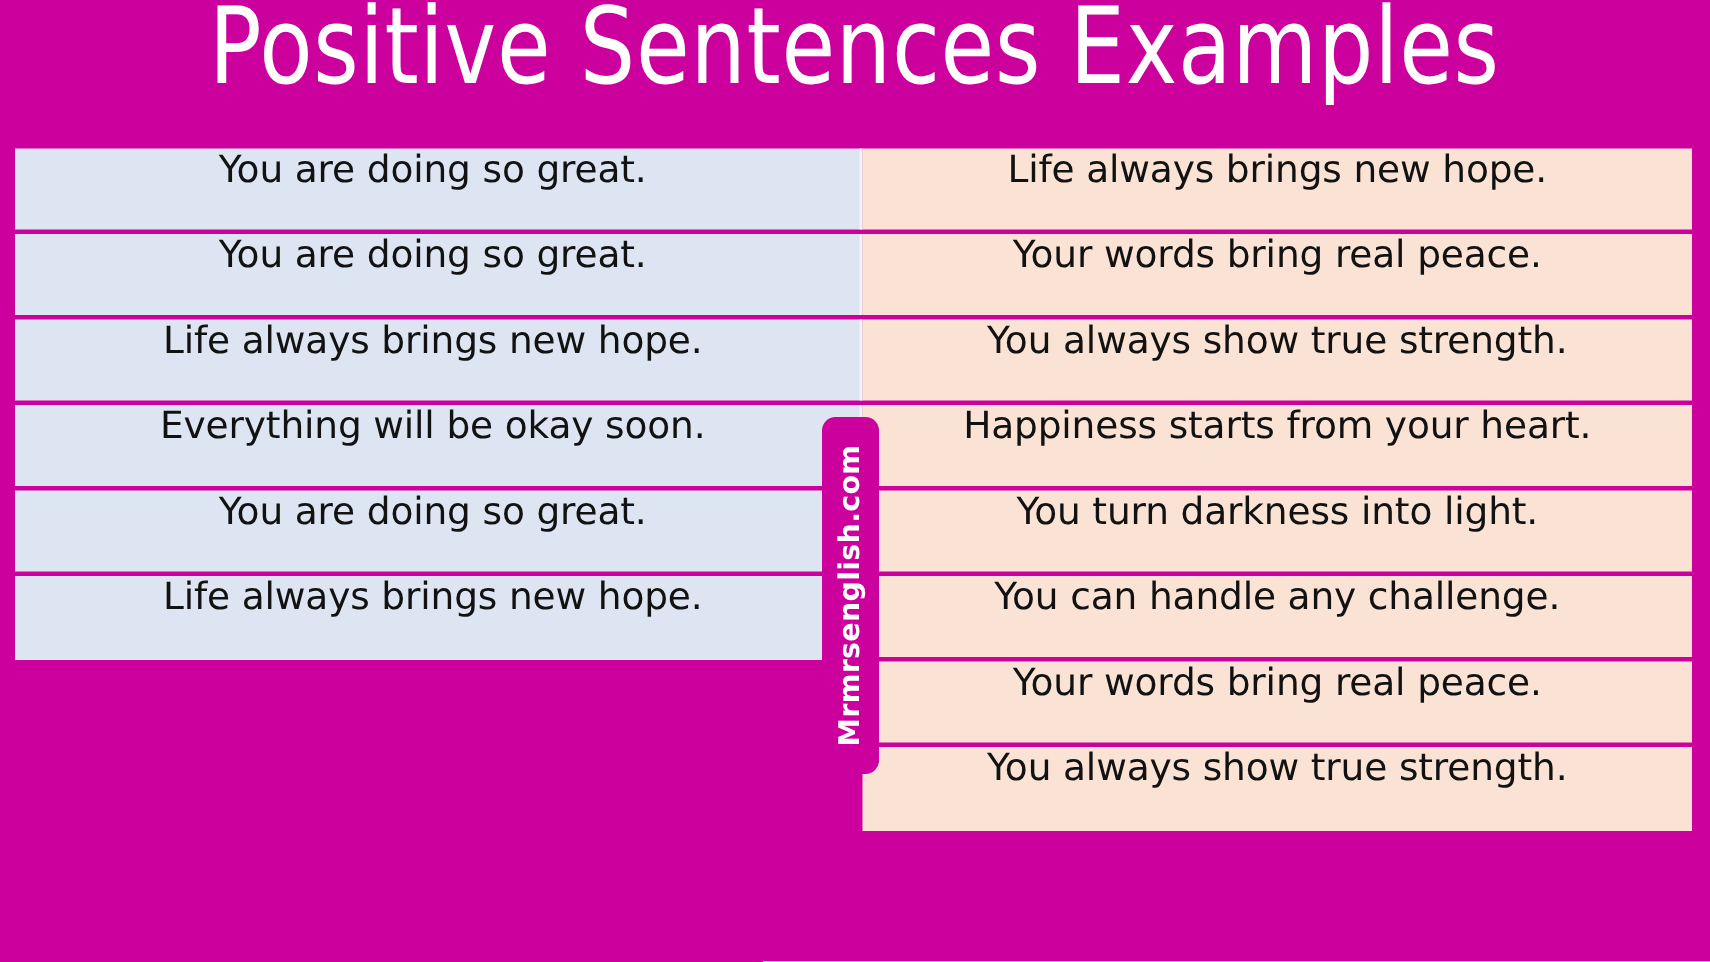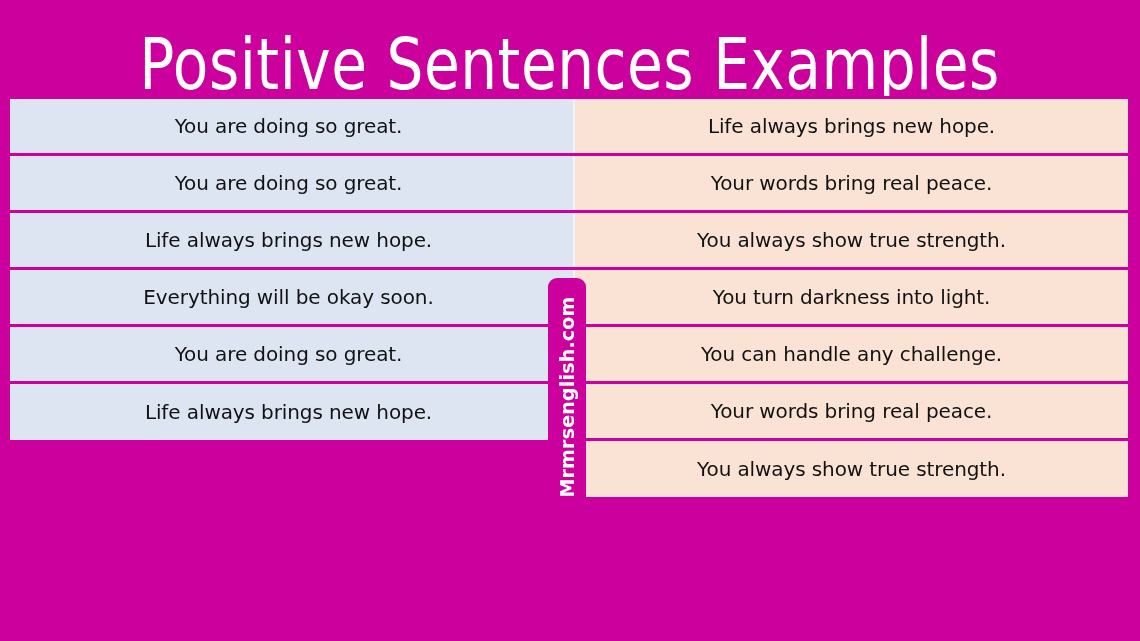--- a/index.html
+++ b/index.html
@@ -25,21 +25,21 @@
 
   
   .header-band {
     position: absolute;
     left: 0;
     top: 0;
     width: 1140px;
     height: 96px;
     background: #cc009c;
     display: flex;
-    align-items: flex-end;
+    align-items: flex-start;
     justify-content: center;
     overflow: hidden;
   }
   .header-title {
     color: #ffffff;
     font-family: "DejaVu Sans", sans-serif;
     font-size: 60px;
     line-height: 64px;
     font-weight: 400;
     letter-spacing: 0.5px;
@@ -75,24 +75,23 @@
   .column.right {
     width: 565px;
     padding: 3px 12px 0px 0px;
   }
 
   .cell {
     box-sizing: border-box;
     height: 54px;
     margin-bottom: 3px;
     display: flex;
-    align-items: center;
     justify-content: center;
     font-family: "DejaVu Sans", sans-serif;
-    font-size: 20px;
+    font-size: 25px;
     line-height: 28px;
     color: #121212;
     text-align: center;
     white-space: nowrap;
     overflow: hidden;
     letter-spacing: -0.1px;
   }
   .column.left .cell {
     background: #dde5f2;
     border-right: 2px solid #f0f3f8;
@@ -168,20 +167,23 @@
       <div class="cell">
           <span>Life always brings new hope.</span>
         </div>
       <div class="cell">
           <span>Your words bring real peace.</span>
         </div>
       <div class="cell">
           <span>You always show true strength.</span>
         </div>
       <div class="cell">
+          <span>Happiness starts from your heart.</span>
+        </div>
+      <div class="cell">
           <span>You turn darkness into light.</span>
         </div>
       <div class="cell">
           <span>You can handle any challenge.</span>
         </div>
       <div class="cell">
           <span>Your words bring real peace.</span>
         </div>
       <div class="cell">
           <span>You always show true strength.</span>

